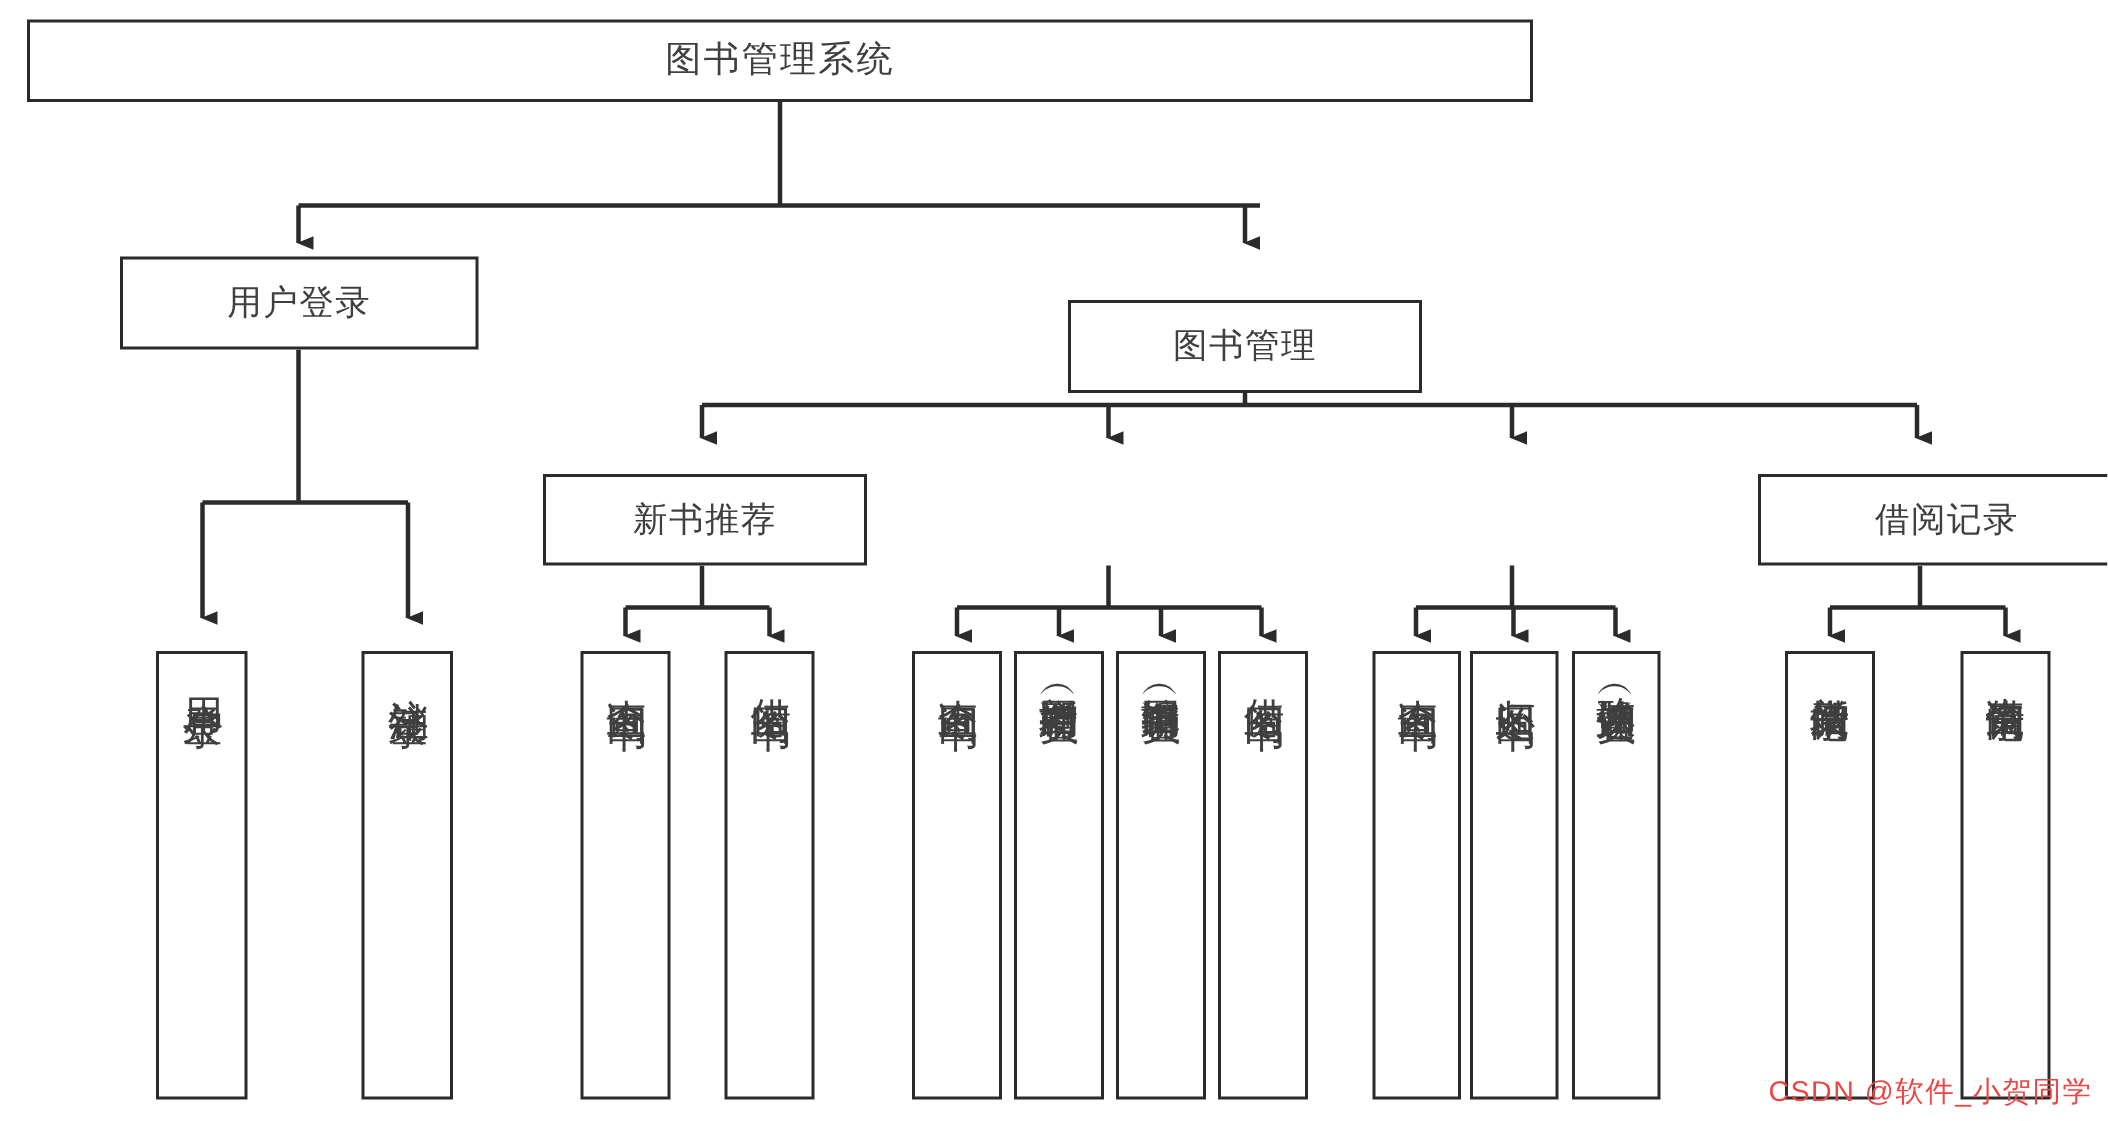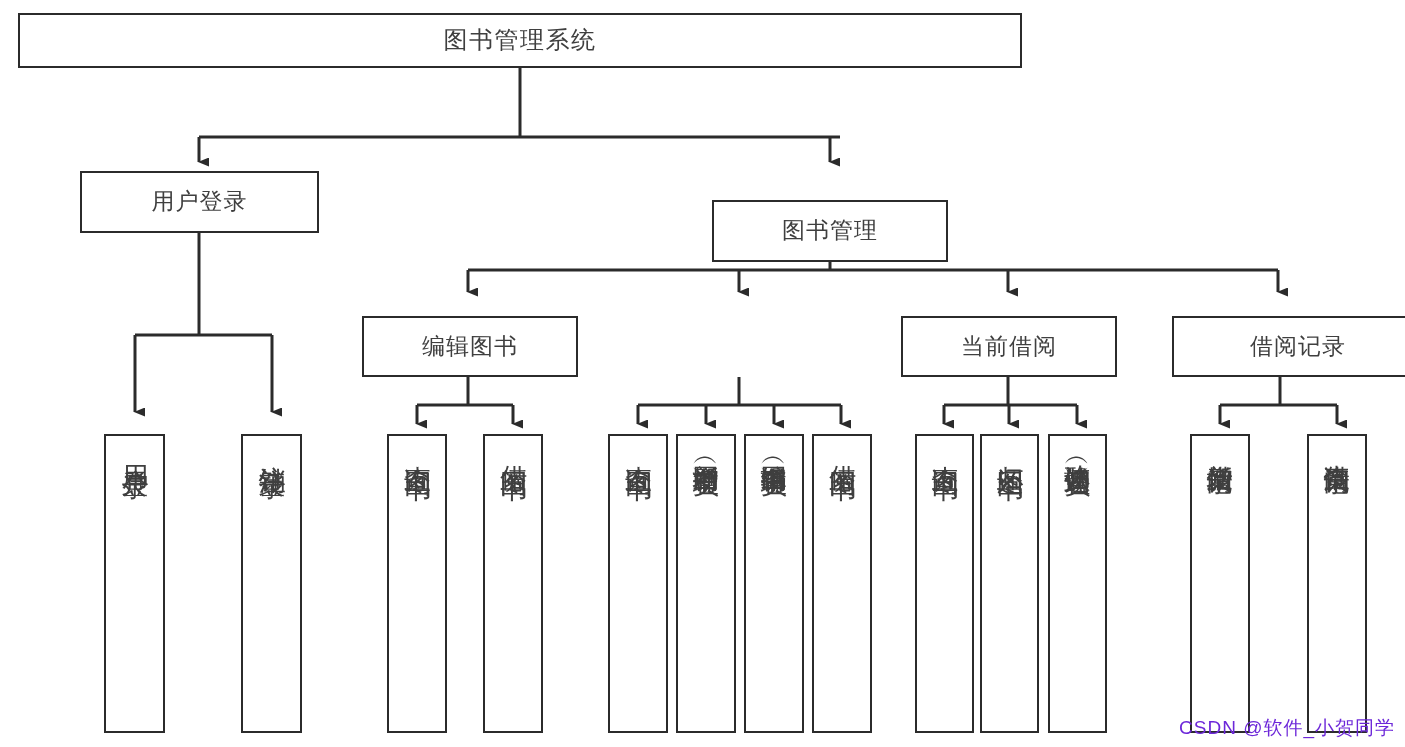--- a/index.html
+++ b/index.html
@@ -67,21 +67,21 @@
   }
   .node.vert.tall .lbl {
     font-size: 26px;
     letter-spacing: 1px;
   }
   .watermark {
     position: absolute;
     right: 10px;
     bottom: 6px;
     font-size: 19px;
-    color: #6d28d9;
+    color: #ef4444;
     letter-spacing: 1px;
     white-space: nowrap;
     user-select: none;
   }
 </style>
 </head>
 <body>
 
 <div id="canvas">
 
@@ -141,27 +141,24 @@
 
   <div class="node horiz" style="left:80px; top:171px; width:239px; height:62px;">
     <span class="lbl">用户登录</span>
   </div>
 
   <div class="node horiz" style="left:712px; top:171px; width:236px; height:62px;margin-top:29px;">
     <span class="lbl">图书管理</span>
   </div>
 
   <div class="node horiz" style="left:362px; top:316px; width:216px; height:61px;">
-    <span class="lbl">编辑图书</span>
-  </div>
-
-
-  <div class="node horiz" style="left:901px; top:316px; width:216px; height:61px;">
-    <span class="lbl">当前借阅</span>
-  </div>
+    <span class="lbl">新书推荐</span>
+  </div>
+
+
 
   <div class="node horiz" style="left:1172px; top:316px; width:252px; height:61px;">
     <span class="lbl">借阅记录</span>
   </div>
 
   <div class="node vert" style="left:104px; top:434px; width:61px; height:299px;">
     <span class="lbl">用户登录</span>
   </div>
 
   <div class="node vert" style="left:241px; top:434px; width:61px; height:299px;">

